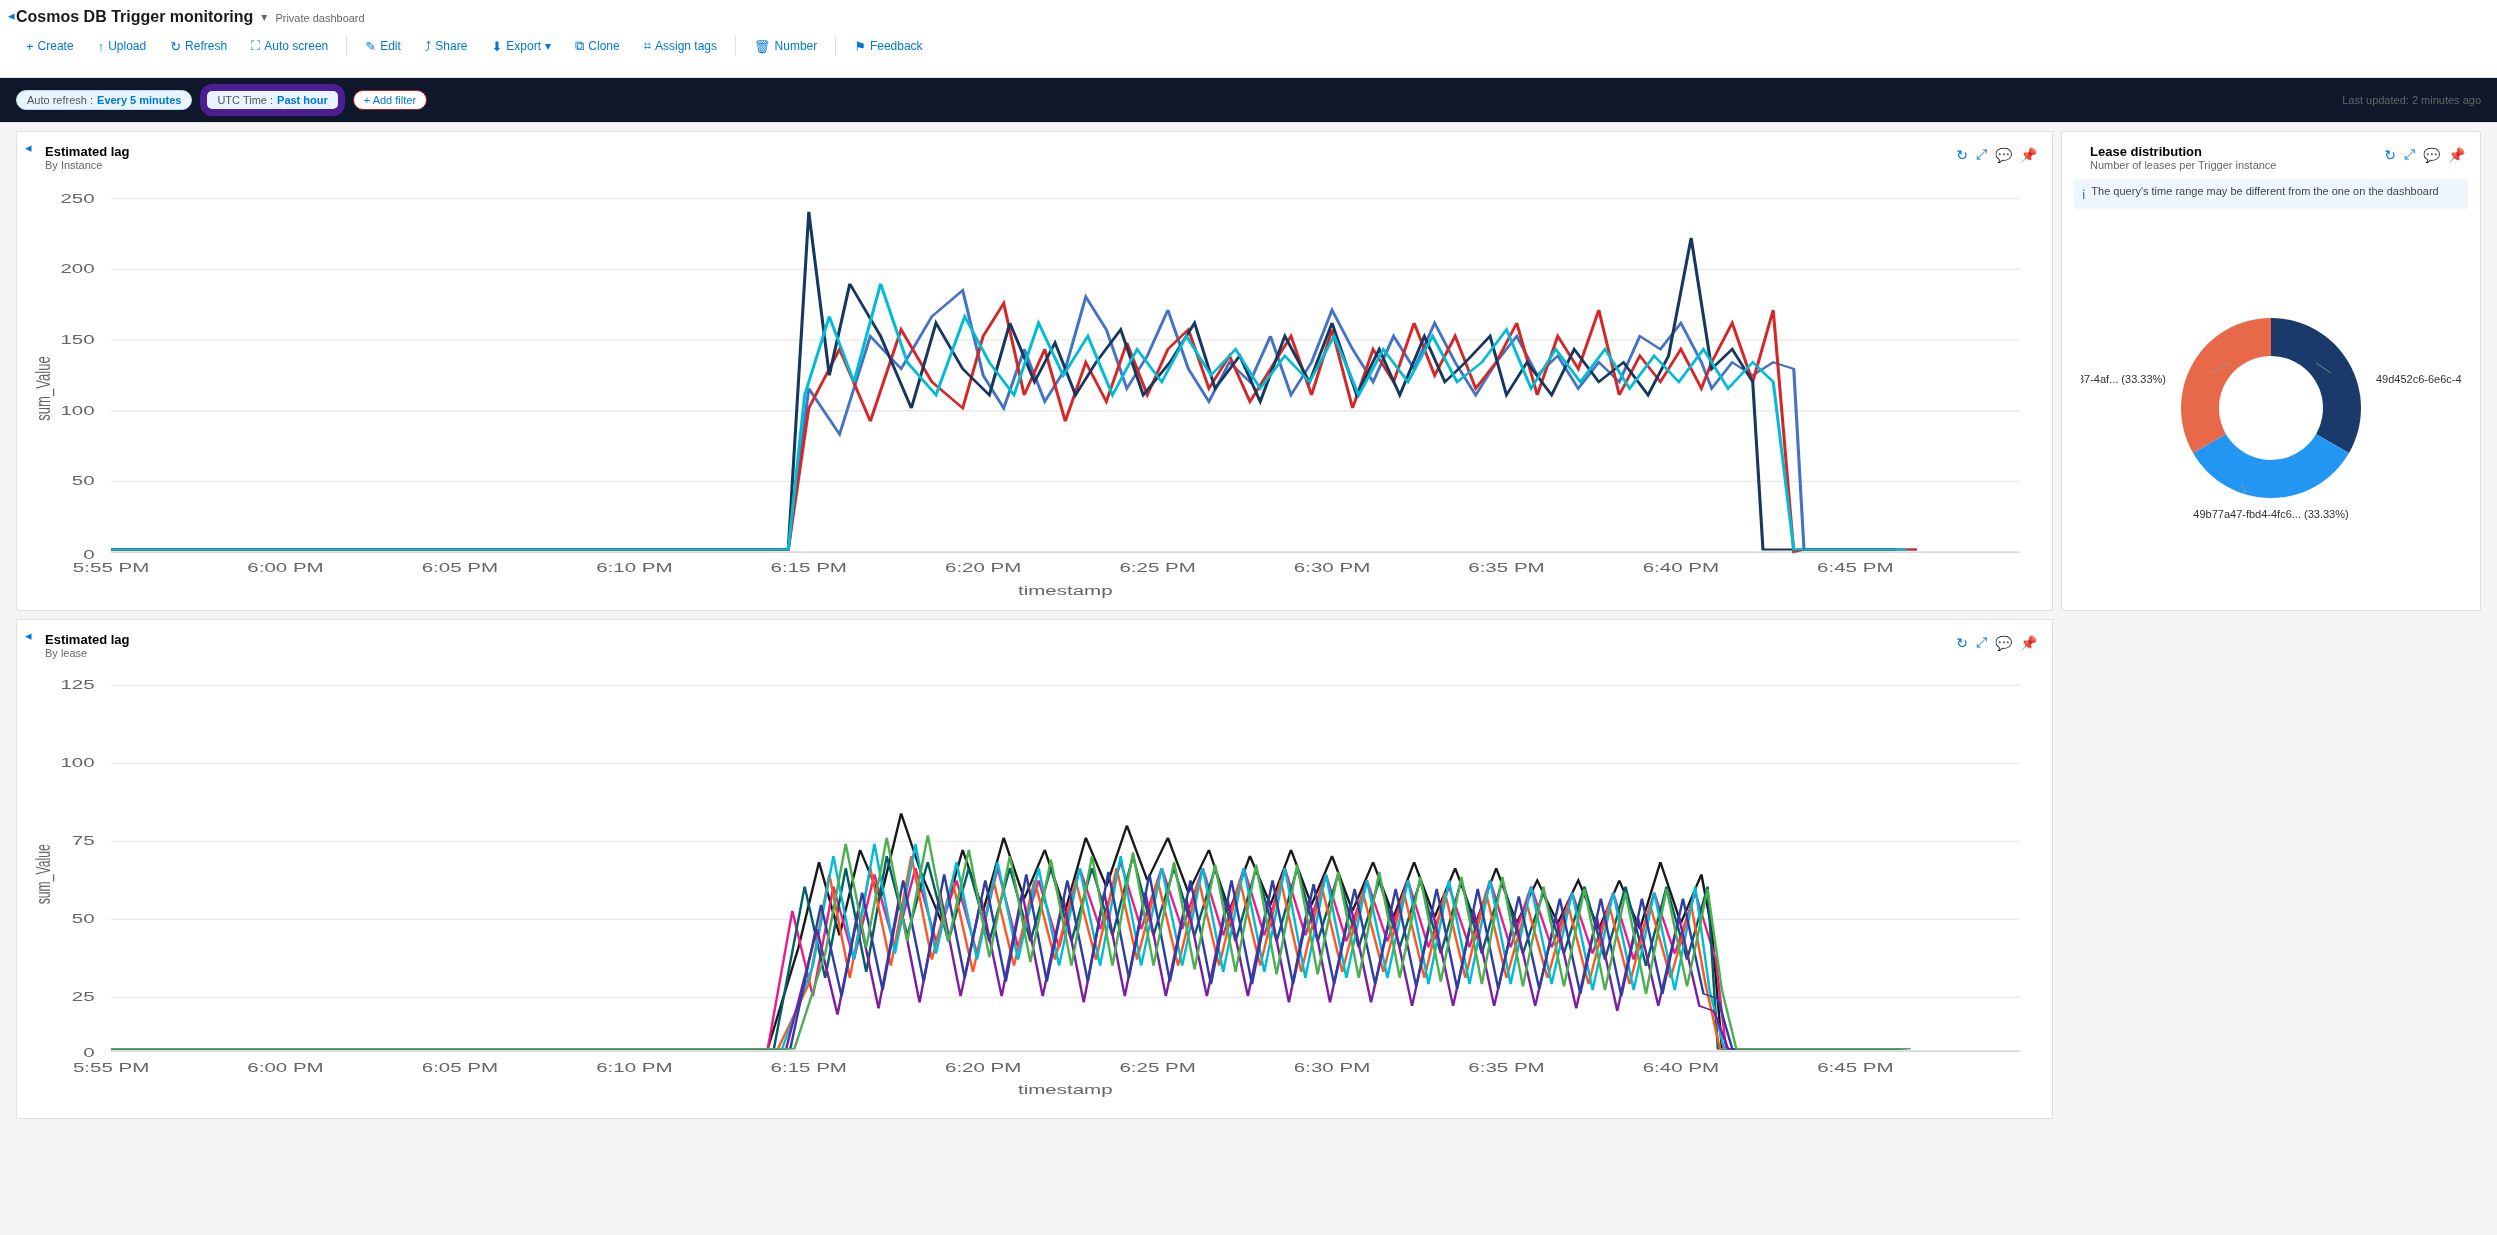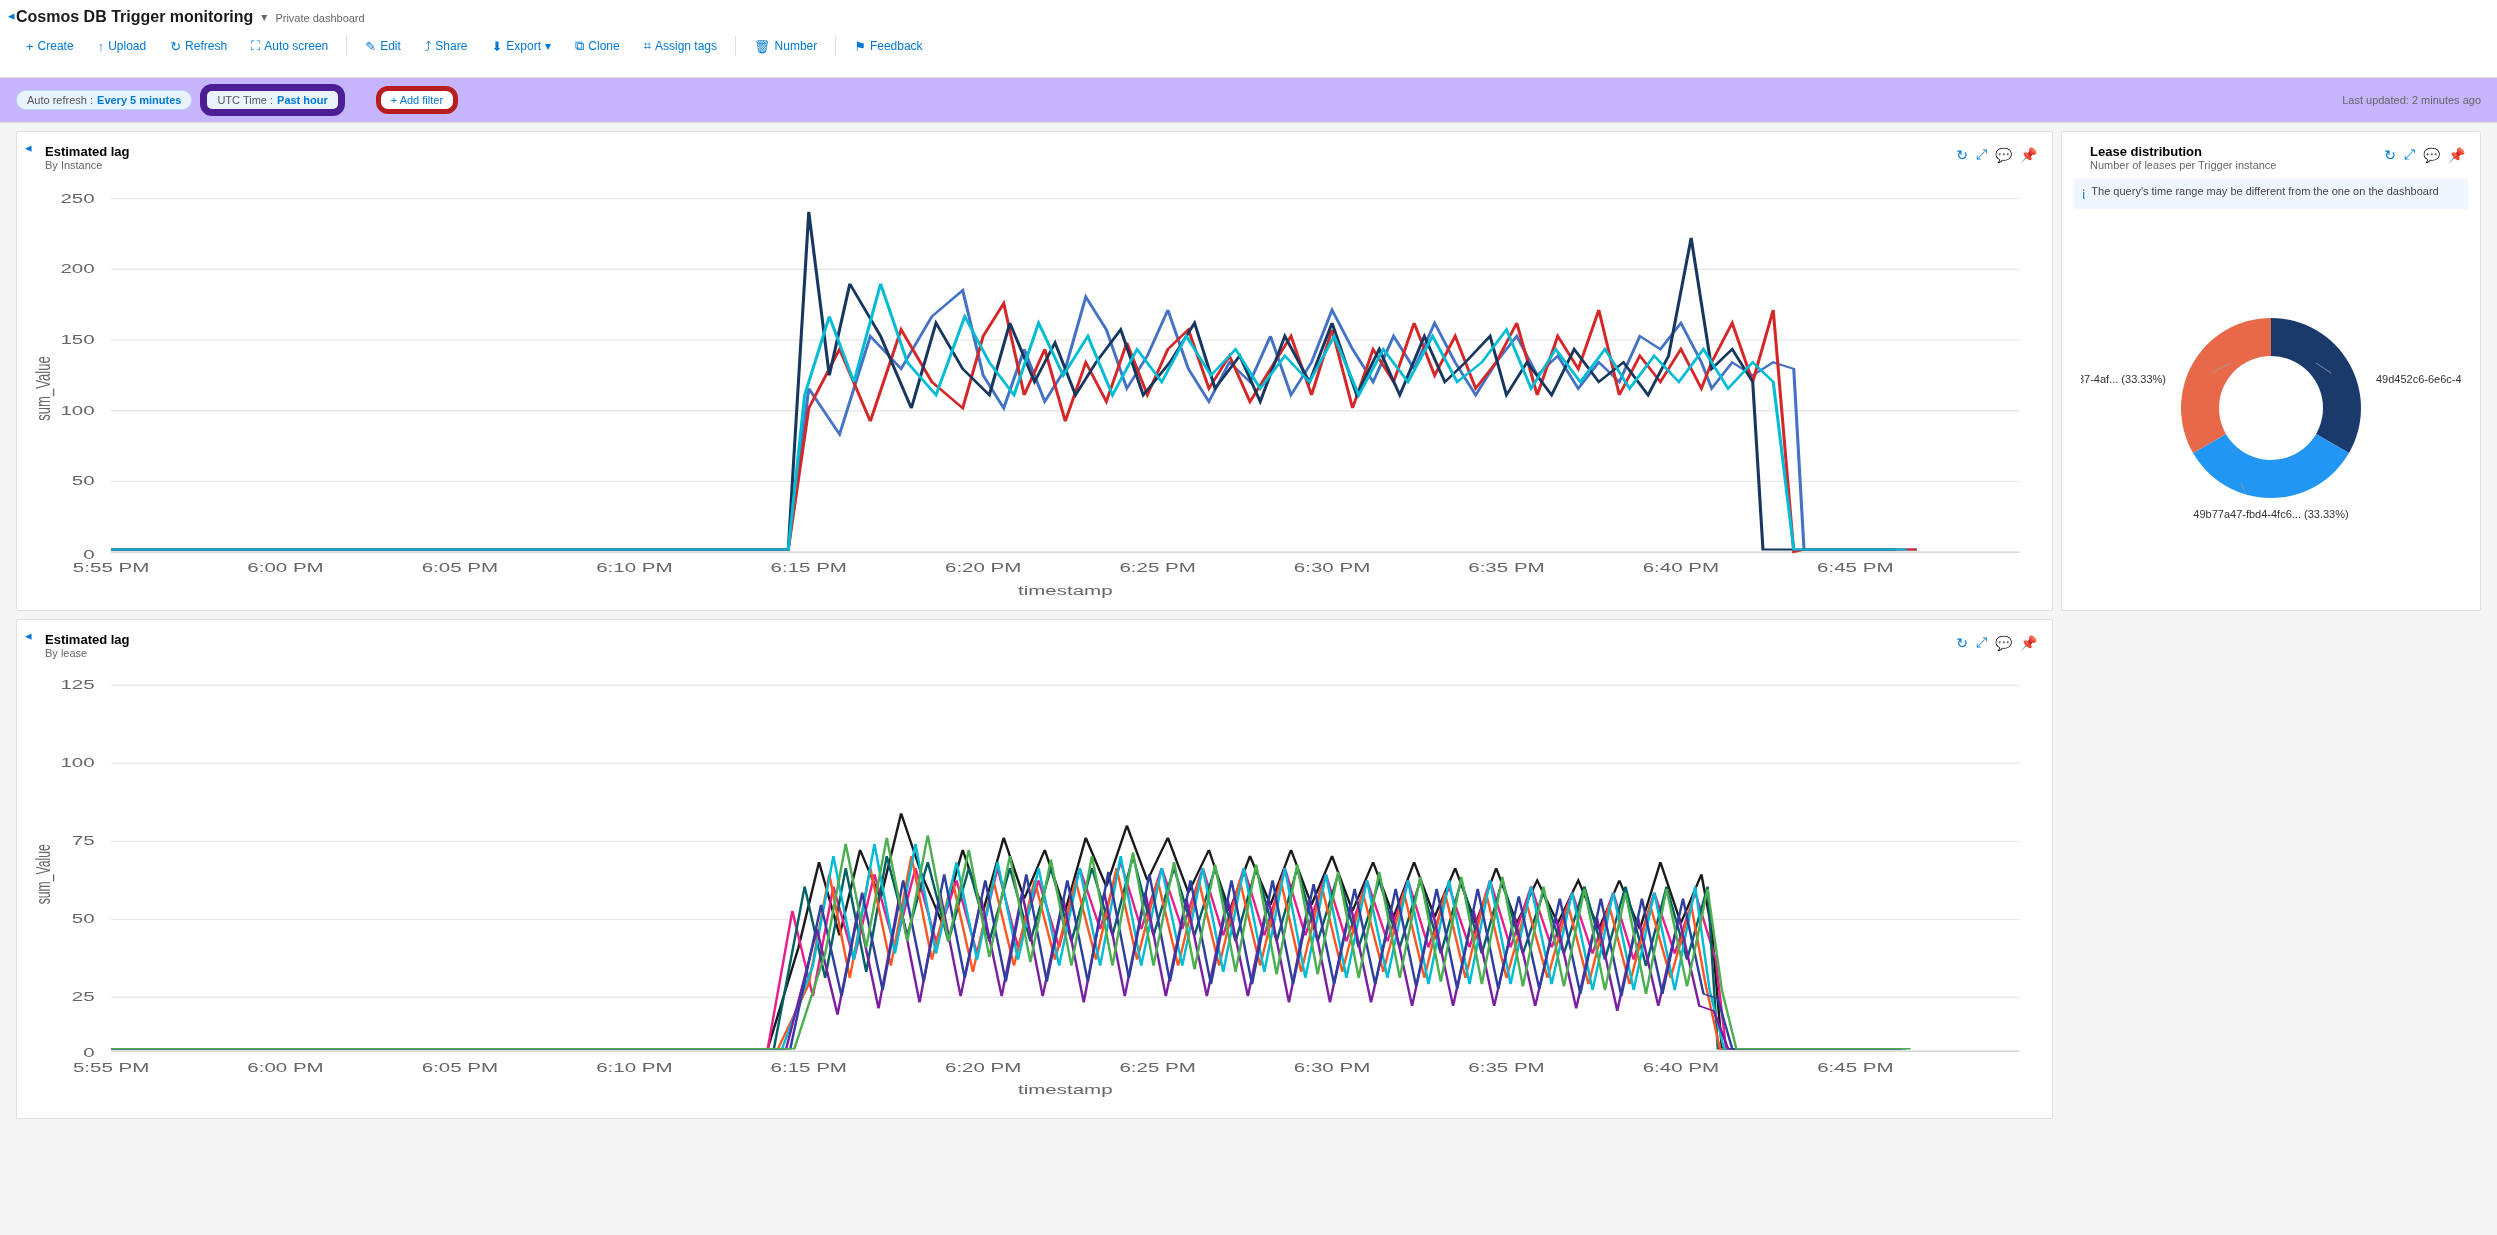--- a/index.html
+++ b/index.html
@@ -9,25 +9,25 @@
     .title-row { display: flex; align-items: center; gap: 8px; padding-bottom: 4px; }
     .title-text { font-size: 16px; font-weight: 600; color: #1a1a1a; }
     .subtitle { font-size: 11px; color: #666; }
     .chevron-icon { color: #666; font-size: 12px; }
     
     .toolbar { display: flex; align-items: center; gap: 4px; padding: 4px 0; flex-wrap: wrap; }
     .toolbar-btn { display: flex; align-items: center; gap: 4px; padding: 4px 10px; border: none; background: transparent; cursor: pointer; color: #0078d4; font-size: 12px; border-radius: 2px; }
     .toolbar-btn .btn-icon { font-size: 13px; }
     .toolbar-divider { width: 1px; height: 20px; background: #e0e0e0; margin: 0 4px; }
     
-    .filter-row { display: flex; align-items: center; gap: 8px; padding: 6px 16px; background: #c4b5fd; border-bottom: 1px solid #e0e0e0; }
+    .filter-row { display: flex; align-items: center; gap: 8px; padding: 6px 16px; background: #0f172a; border-bottom: 1px solid #e0e0e0; }
     .filter-badge { display: flex; align-items: center; gap: 4px; padding: 3px 10px; border-radius: 12px; font-size: 11px; cursor: pointer; }
     .filter-badge.refresh-badge { background: #e8f4ff; border: 1px solid #c0d8f0; color: #0078d4; }
     .filter-badge.time-badge { background: #e8f4ff; border: 7px solid #4c1d95; color: #0078d4; }
-    .filter-badge.add-badge { background: #fff; border: 5px solid #b91c1c; color: #0078d4; margin-left: 23px; }
+    .filter-badge.add-badge { background: #fff; border: 1px solid #b91c1c; color: #0078d4; }
     .filter-badge .badge-label { color: #555; }
     .filter-badge .badge-value { font-weight: 600; }
     .last-updated { margin-left: auto; font-size: 11px; color: #666; }
     
     .dashboard { display: grid; grid-template-columns: 1fr 420px; grid-template-rows: 480px 500px; gap: 8px; padding: 8px 16px; background: #f5f5f5; min-height: calc(100vh - 120px); }
     
     .chart-panel { background: #fff; border: 1px solid #e0e0e0; border-radius: 2px; padding: 12px; position: relative; display: flex; flex-direction: column; }
     
     .chart-header { display: flex; justify-content: space-between; align-items: flex-start; margin-bottom: 8px; }
     .chart-title { font-size: 13px; font-weight: 700; color: #000000; }

